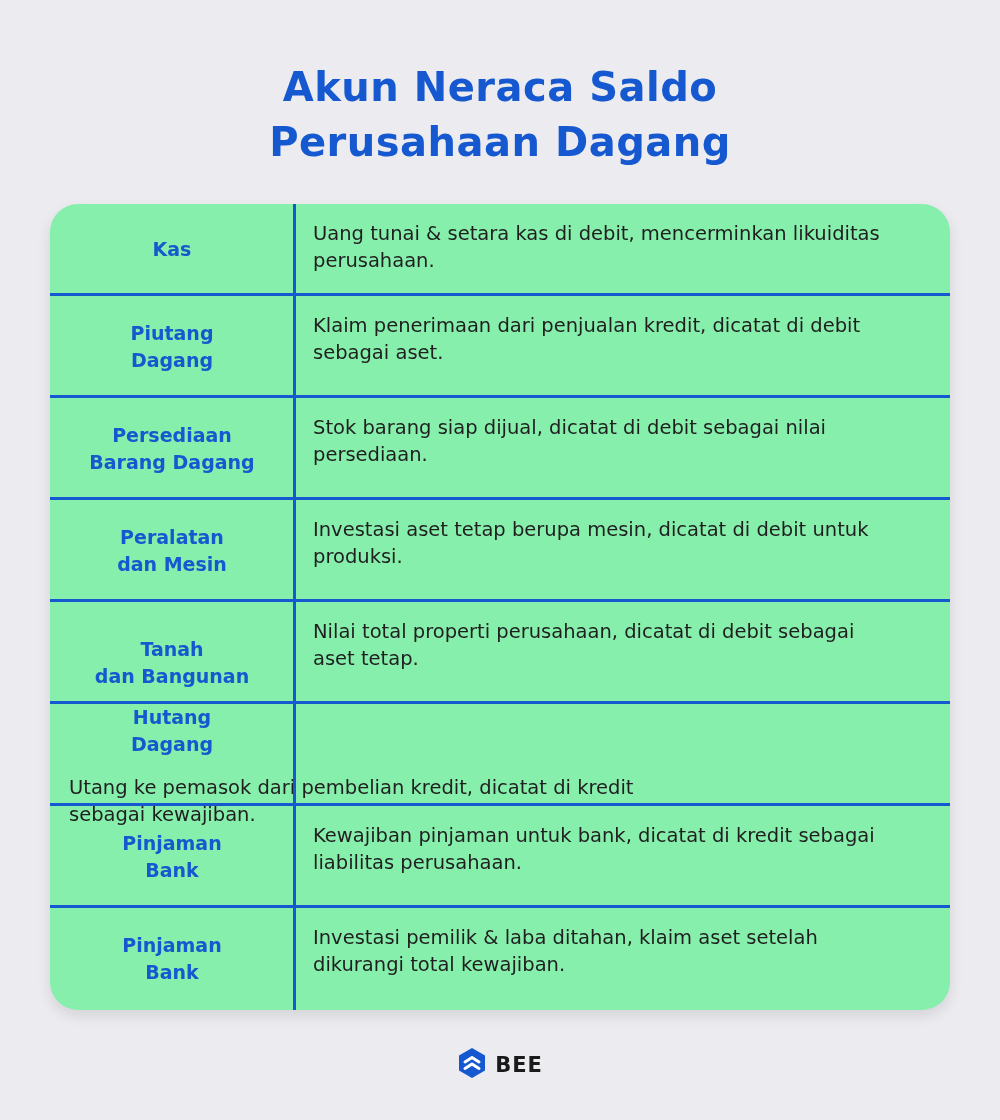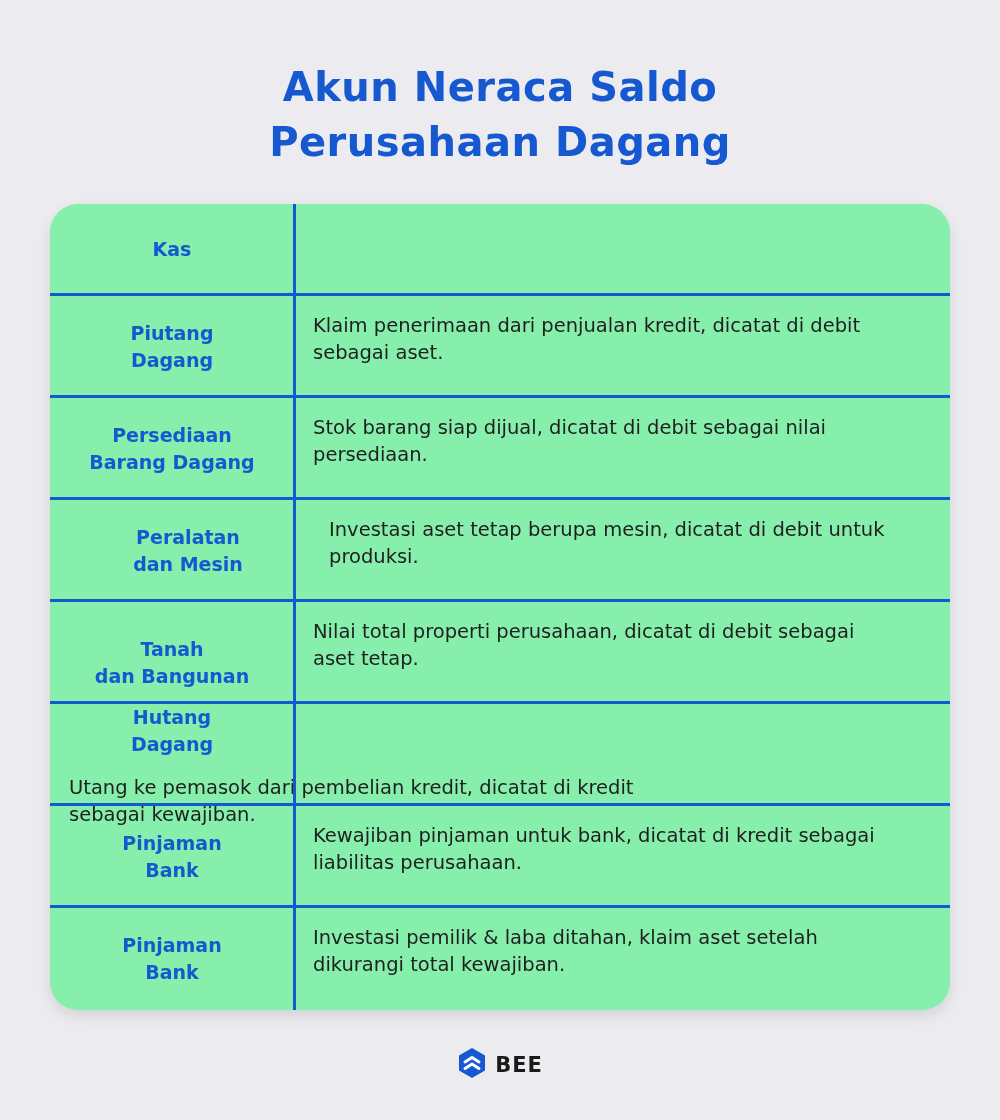--- a/index.html
+++ b/index.html
@@ -83,20 +83,23 @@
     <span>Akun Neraca Saldo</span>
     <span>Perusahaan Dagang</span>
   </h1>
 
   <div class="card">
 
     <div class="row" style="top:0;height:90px;">
       <div class="label">
         <span>Kas</span>
       </div>
+      <div class="desc">
+        <p>Uang tunai &amp; setara kas di debit, mencerminkan likuiditas perusahaan.</p>
+      </div>
     </div>
 
     <div class="row" style="top:92px;height:102px;">
       <div class="label">
         <span>Piutang</span>
         <span>Dagang</span>
       </div>
       <div class="desc">
         <p>Klaim penerimaan dari penjualan kredit, dicatat di debit sebagai aset.</p>
       </div>
@@ -105,21 +108,21 @@
     <div class="row" style="top:194px;height:102px;">
       <div class="label">
         <span>Persediaan</span>
         <span>Barang Dagang</span>
       </div>
       <div class="desc">
         <p>Stok barang siap dijual, dicatat di debit sebagai nilai persediaan.</p>
       </div>
     </div>
 
-    <div class="row" style="top:296px;height:102px;margin-left:16px;">
+    <div class="row" style="top:296px;height:102px;">
       <div class="label">
         <span>Peralatan</span>
         <span>dan Mesin</span>
       </div>
       <div class="desc">
         <p>Investasi aset tetap berupa mesin, dicatat di debit untuk produksi.</p>
       </div>
     </div>
 
     <div class="row" style="top:398px;height:122px;">

